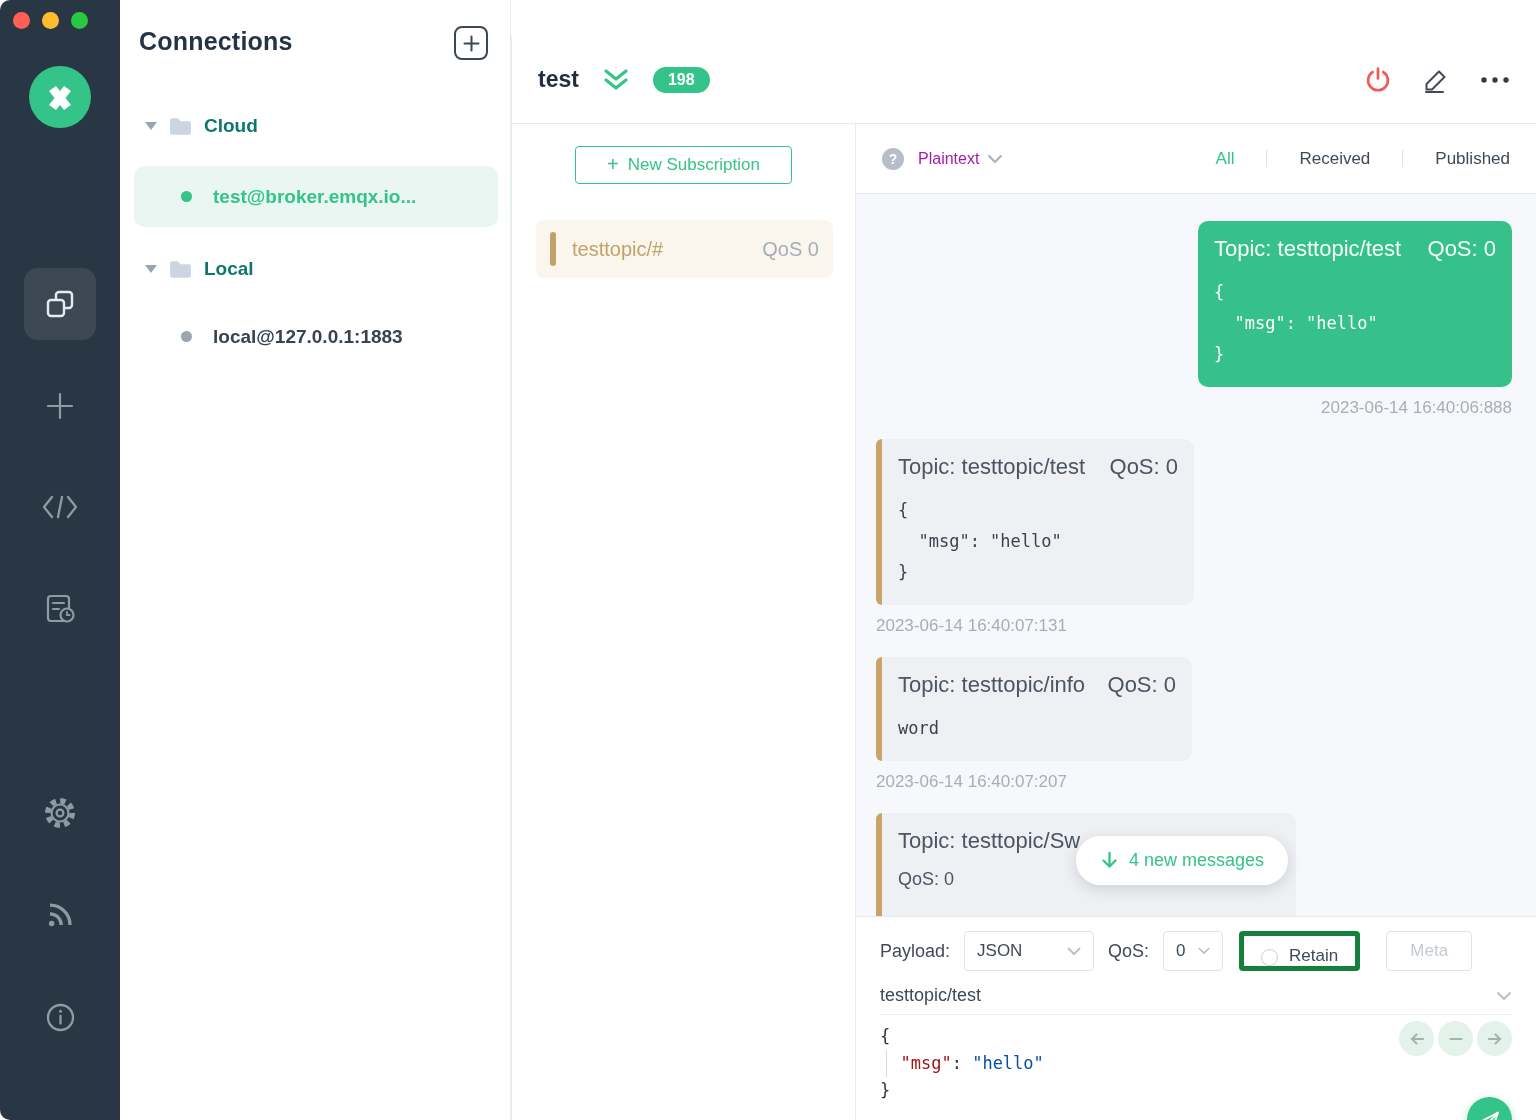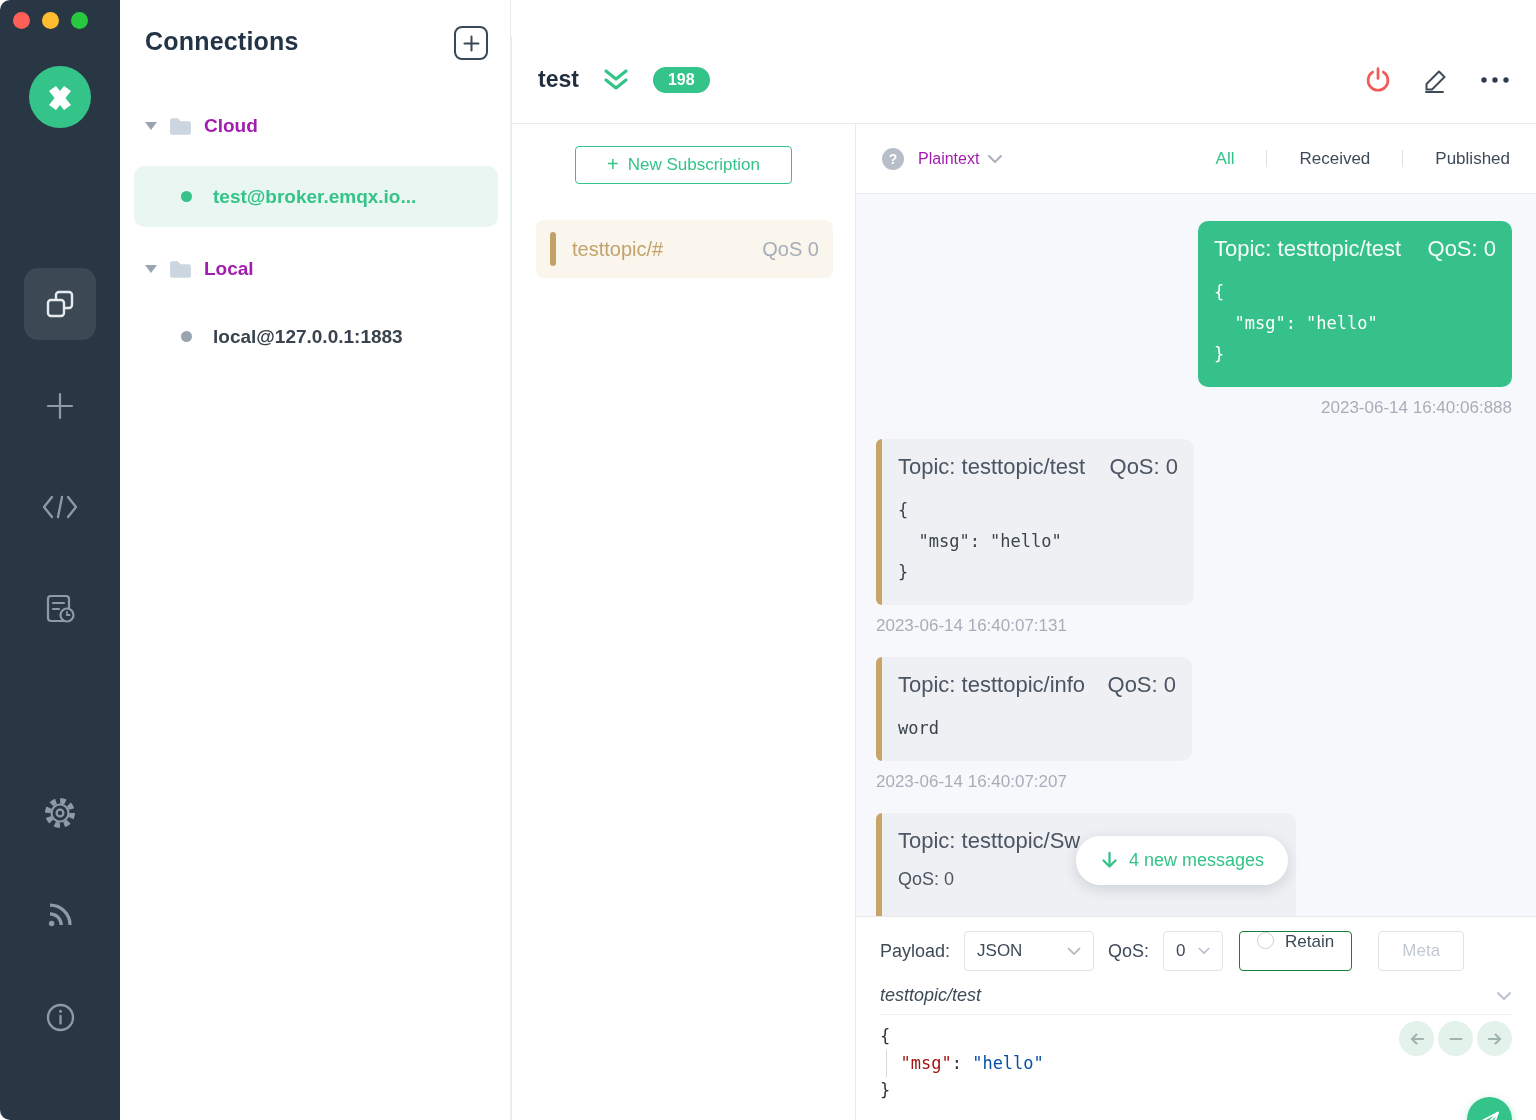--- a/index.html
+++ b/index.html
@@ -10,25 +10,25 @@
   
   .rail { position:absolute; left:0; top:0; width:120px; height:1120px; background:#293744; }
   .tl { position:absolute; top:12px; width:17px; height:17px; border-radius:50%; }
   .tl.red{ left:13px; background:#ff5f57; } .tl.yellow{ left:42px; background:#febc2e; } .tl.green{ left:71px; background:#28c840; }
   .logo { position:absolute; left:29px; top:66px; width:62px; height:62px; border-radius:50%; background:#34c388; display:flex; align-items:center; justify-content:center; }
   .rail-btn { position:absolute; left:40px; width:40px; height:40px; display:flex; align-items:center; justify-content:center; color:#8e9ba6; }
   .rail-tile { position:absolute; left:24px; top:268px; width:72px; height:72px; border-radius:14px; background:#3c4854; display:flex; align-items:center; justify-content:center; }
 
   
   .conn-panel { position:absolute; left:120px; top:0; width:391px; height:1120px; background:#fff; border-right:1px solid #e8ebef; }
-  .conn-title { position:absolute; left:25px; top:27px; font-size:25px; font-weight:700; color:#243447; letter-spacing:.2px; }
+  .conn-title { position:absolute; left:19px; top:27px; font-size:25px; font-weight:700; color:#243447; letter-spacing:.2px; }
   .add-btn { position:absolute; right:22px; top:26px; width:34px; height:34px; border:2px solid #3a4755; border-radius:8px; display:flex; align-items:center; justify-content:center; background:#fff; }
   .grp-row { position:absolute; left:25px; display:flex; align-items:center; gap:11px; height:28px; }
   .tri-down { width:0; height:0; border-left:6px solid transparent; border-right:6px solid transparent; border-top:8px solid #9aa5b1; }
-  .grp-label { font-size:19px; font-weight:700; color:#a21caf; }
+  .grp-label { font-size:19px; font-weight:700; color:#0f766e; }
   .conn-item { position:absolute; left:14px; right:12px; height:61px; border-radius:10px; display:flex; align-items:center; padding-left:47px; gap:21px; }
   .conn-item.selected { background:#e9f6f2; }
   .status-dot { width:11px; height:11px; border-radius:50%; flex:none; }
   .conn-label { font-size:19px; font-weight:600; }
   .conn-label.green { color:#34c388; } .conn-label.dark { color:#39434e; }
 
   
   .main { position:absolute; left:511px; top:0; right:0; height:1120px; border-left:1px solid #e8ebef; display:flex; flex-direction:column;margin-top:36px; }
   .main-header { height:88px; flex:none; background:#fff; border-bottom:1px solid #e8ebef; display:flex; align-items:center; padding:0 26px; }
   .conn-title-main { font-size:23px; font-weight:700; color:#222f3e; }
@@ -75,25 +75,25 @@
   .b-head-line2 { margin-top:15px; font-size:18px; color:#4b5563; }
 
   .new-msgs-pill { position:absolute; left:220px; top:642px; height:49px; padding:16px 24px; background:#fff; border-radius:26px; box-shadow:0 4px 14px rgba(40,52,70,.16); display:flex; align-items:center; gap:10px; color:#34c388; font-size:18px;text-align:right; }
 
   
   .publish { height:240px; flex:none; background:#fff; border-top:1px solid #e8ebef; padding:14px 24px 0; position:relative; }
   .pub-row1 { display:flex; align-items:center; height:40px; margin-bottom:6px; gap:14px; }
   .pub-label { font-size:18px; color:#3e4a57; }
   .select-box { height:40px; border:1px solid #dfe3e8; border-radius:4px; display:flex; align-items:center; justify-content:space-between; padding:0 12px; background:#fff; font-size:17px; color:#3e4a57; }
   .sel-json { width:130px; } .sel-qos { width:60px; }
-  .retain-box { height:40px; border:1px solid #15803d; border-radius:4px; display:flex; align-items:flex-start; gap:11px; padding:0 17px; background:#fff; margin-left:2px; }
+  .retain-box { height:40px; border:5px solid #15803d; border-radius:4px; display:flex; align-items:flex-end; gap:11px; padding:0 17px; background:#fff; margin-left:2px; }
   .radio { width:17px; height:17px; border:1.5px solid #c9ced6; border-radius:50%; }
   .retain-label { font-size:17px; color:#3e4a57; }
   .meta-btn { height:40px; width:86px; border:1px solid #dfe3e8; border-radius:4px; background:#fff; color:#c3c9d1; font-size:17px; display:flex; align-items:center; justify-content:center; margin-left:12px; }
-  .pub-topic-row { height:38px; display:flex; align-items:center; justify-content:space-between; border-bottom:1px solid #eceff3;font-style:italic; }
+  .pub-topic-row { height:38px; display:flex; align-items:center; justify-content:space-between; border-bottom:1px solid #eceff3; }
   .pub-topic { font-size:18px; color:#3e4a57; }
   .editor { position:relative; padding-top:8px; font-family:"DejaVu Sans Mono",monospace; font-size:17px; line-height:27px; color:#2c343d; }
   .code-line { white-space:pre; }
   .indent-guide { position:absolute; left:6px; top:35px; width:1px; height:27px; background:#d4d9de; }
   .tok-key { color:#a31515; } .tok-val { color:#0451a5; }
   .hist-btns { position:absolute; right:24px; top:104px; display:flex; gap:4px; }
   .hist-circle { width:35px; height:35px; border-radius:50%; background:#e3f2ea; display:flex; align-items:center; justify-content:center; }
   .send-btn { position:absolute; right:24px; bottom:14px; width:45px; height:45px; border-radius:50%; background:#34c388; box-shadow:0 3px 8px rgba(52,195,136,.4); display:flex; align-items:center; justify-content:center; }
 </style>
 </head>

